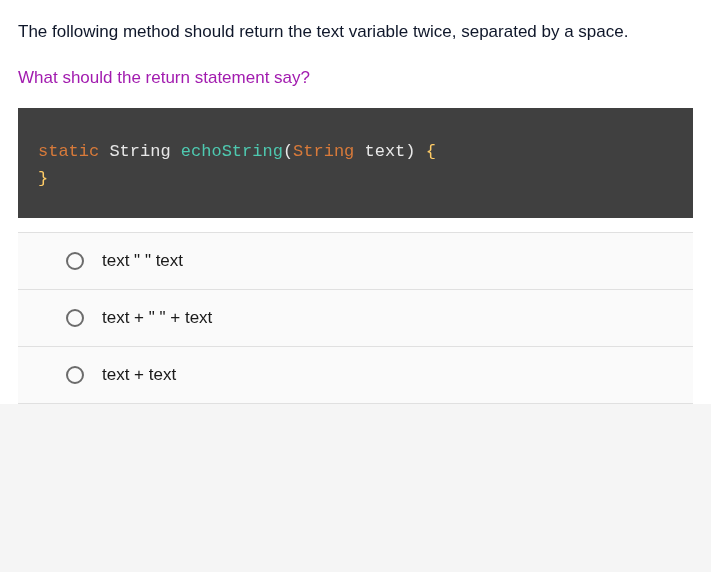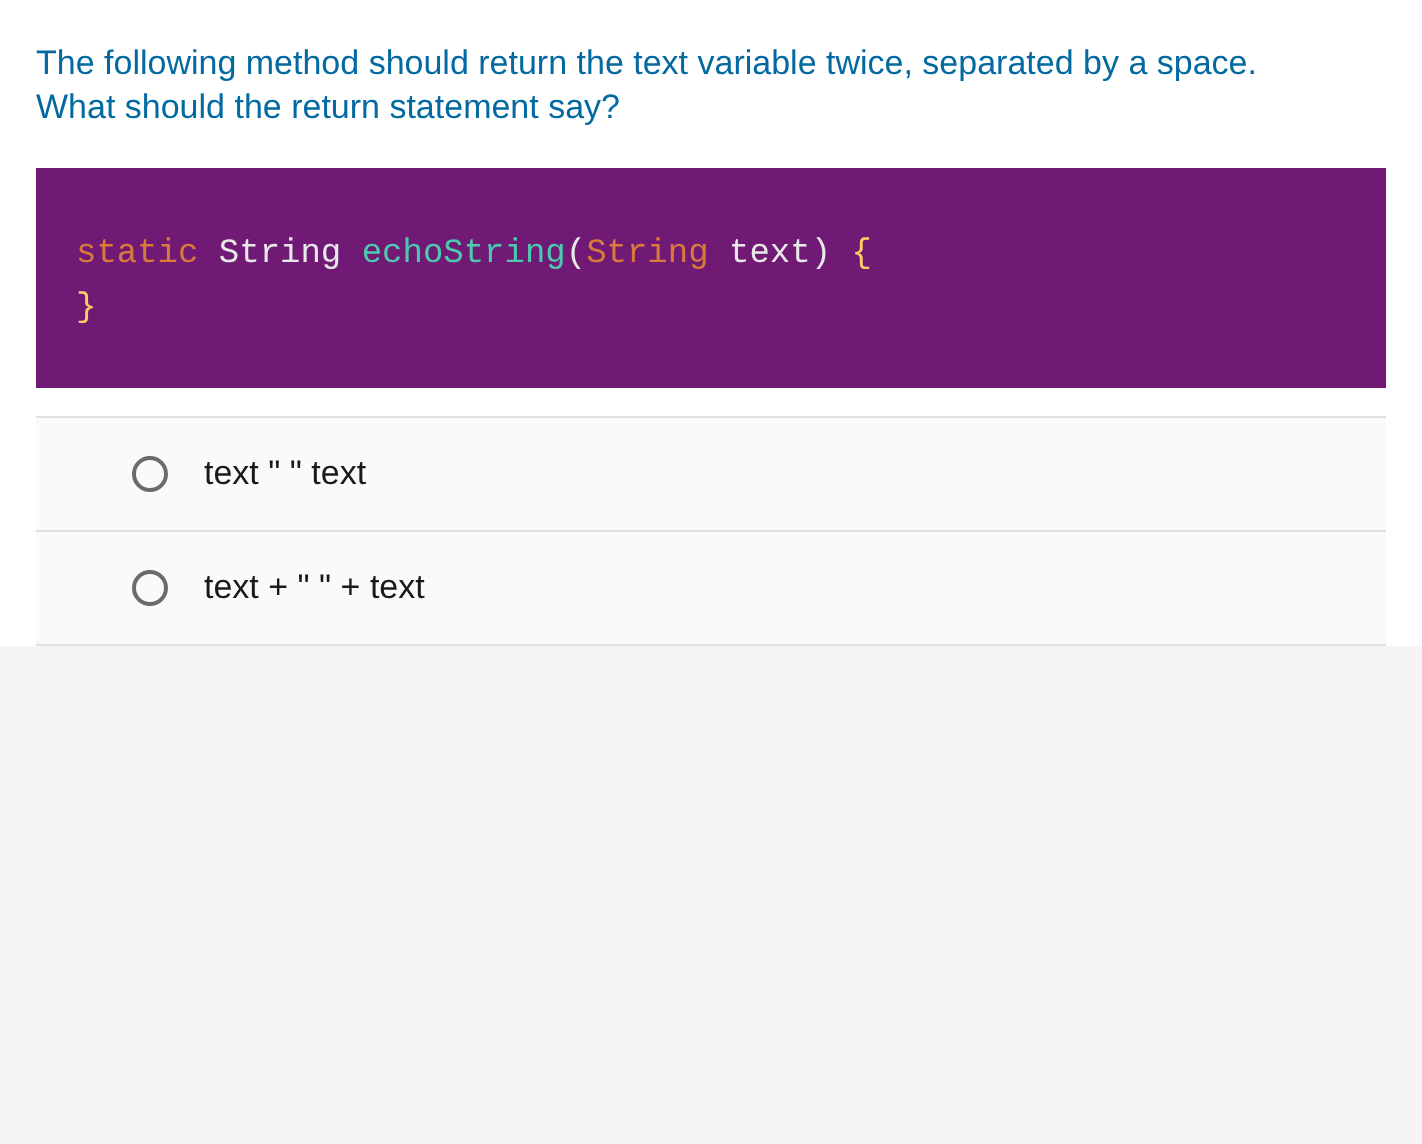--- a/index.html
+++ b/index.html
@@ -1,20 +1,20 @@
 <!DOCTYPE html>
 <html><head>
 <meta charset="utf-8">
 <style>
 *{margin:0;padding:0;box-sizing:border-box}
 body{font-family:Arial,Helvetica,sans-serif;background:#f5f5f5;width:711px;height:572px;overflow:hidden}
 .page{background:#fff;padding:20px 18px 0}
-.q1{font-size:17px;color:#0369a1;line-height:1.4}
-.q2{font-size:17px;color:#0369a1;margin-bottom:20px}
-.code{background:#701a75;padding:30px 20px 26px;font-family:'Courier New',monospace;font-size:17px;line-height:1.6}
+.q1{font-size:17px;color:#0f172a;margin-bottom:24px;line-height:1.4}
+.q2{font-size:17px;color:#a21caf;margin-bottom:20px}
+.code{background:#404040;padding:30px 20px 26px;font-family:'Courier New',monospace;font-size:17px;line-height:1.6}
 .kw{color:#d87a3a}
 .ty{color:#e8e8e8}
 .fn{color:#4ec9b0}
 .pn{color:#d87a3a}
 .tx{color:#e8e8e8}
 .br{color:#ffcc66}
 .blank{display:inline-block;border-bottom:1px solid #e8e8e8;width:95px;height:1em;vertical-align:baseline;margin:0 2px}
 .opts{margin-top:14px}
 .opt{display:flex;align-items:center;padding:18px 0 18px 48px;border-bottom:1px solid #e0e0e0;cursor:pointer;background:#fafafa}
 .opt:first-child{border-top:1px solid #e0e0e0}
@@ -41,14 +41,18 @@
 
   <div class="opts">
     <div class="opt">
       <div class="radio"></div>
       <span class="lbl">text " " text</span>
     </div>
     <div class="opt">
       <div class="radio"></div>
       <span class="lbl">text + " " + text</span>
     </div>
+    <div class="opt">
+      <div class="radio"></div>
+      <span class="lbl">text + text</span>
+    </div>
   </div>
 </div>
 
 </body></html>

